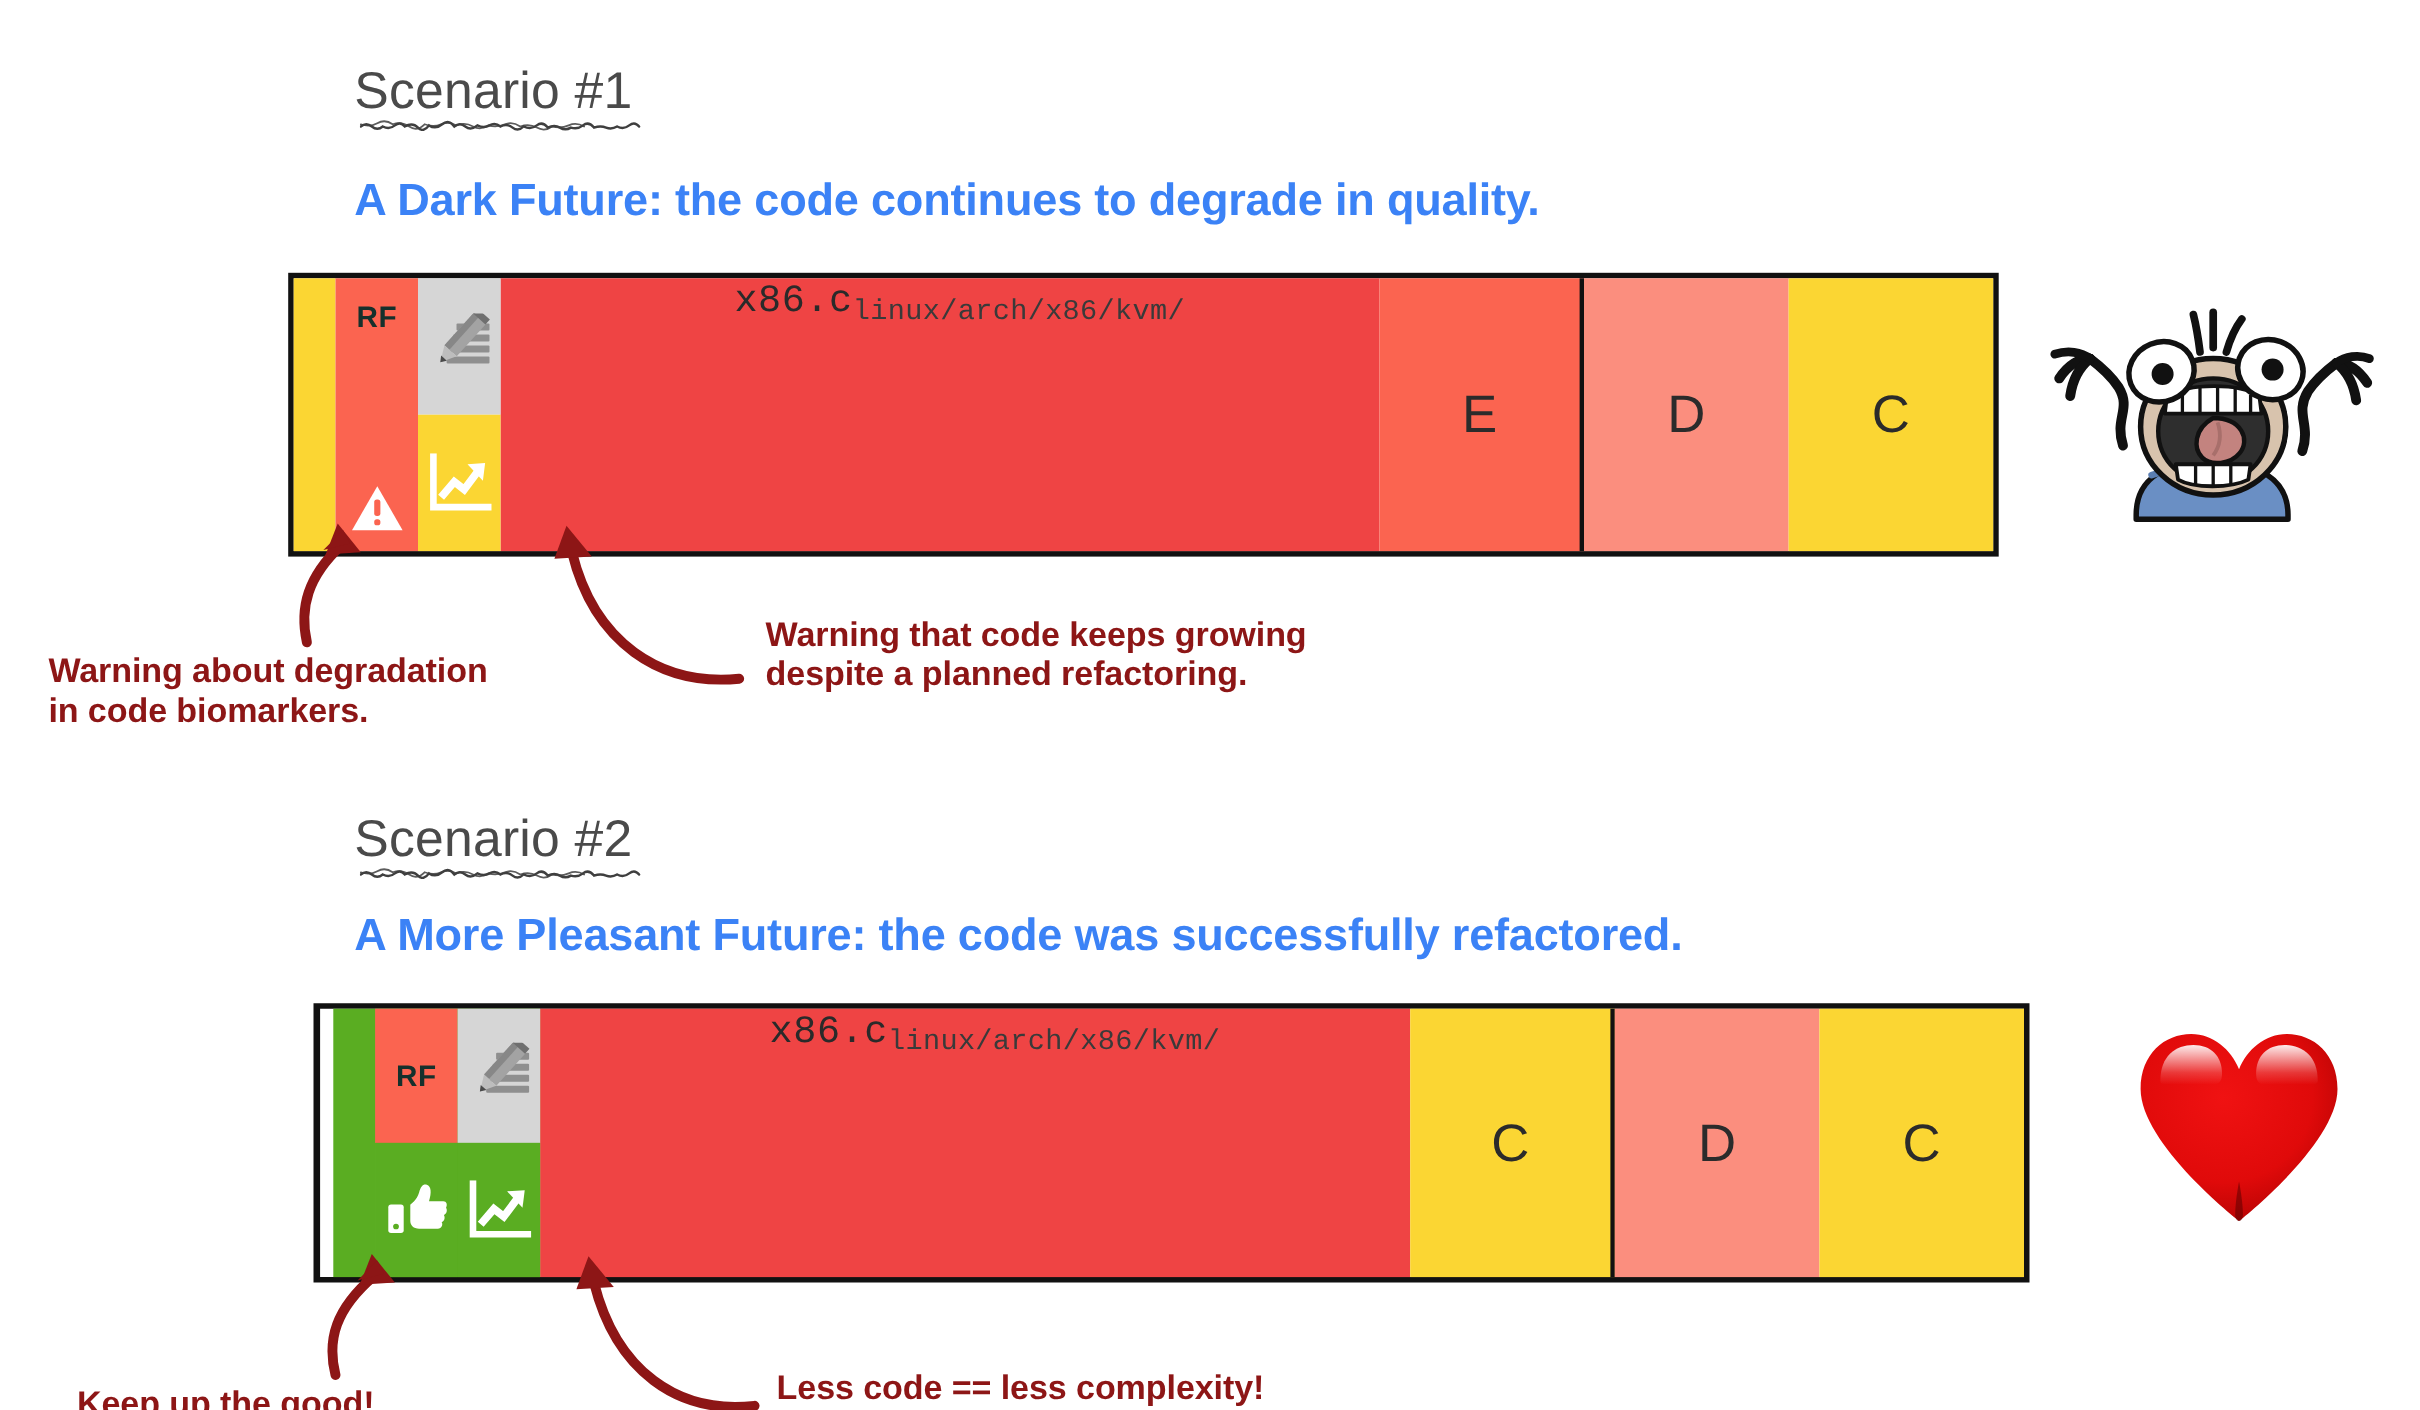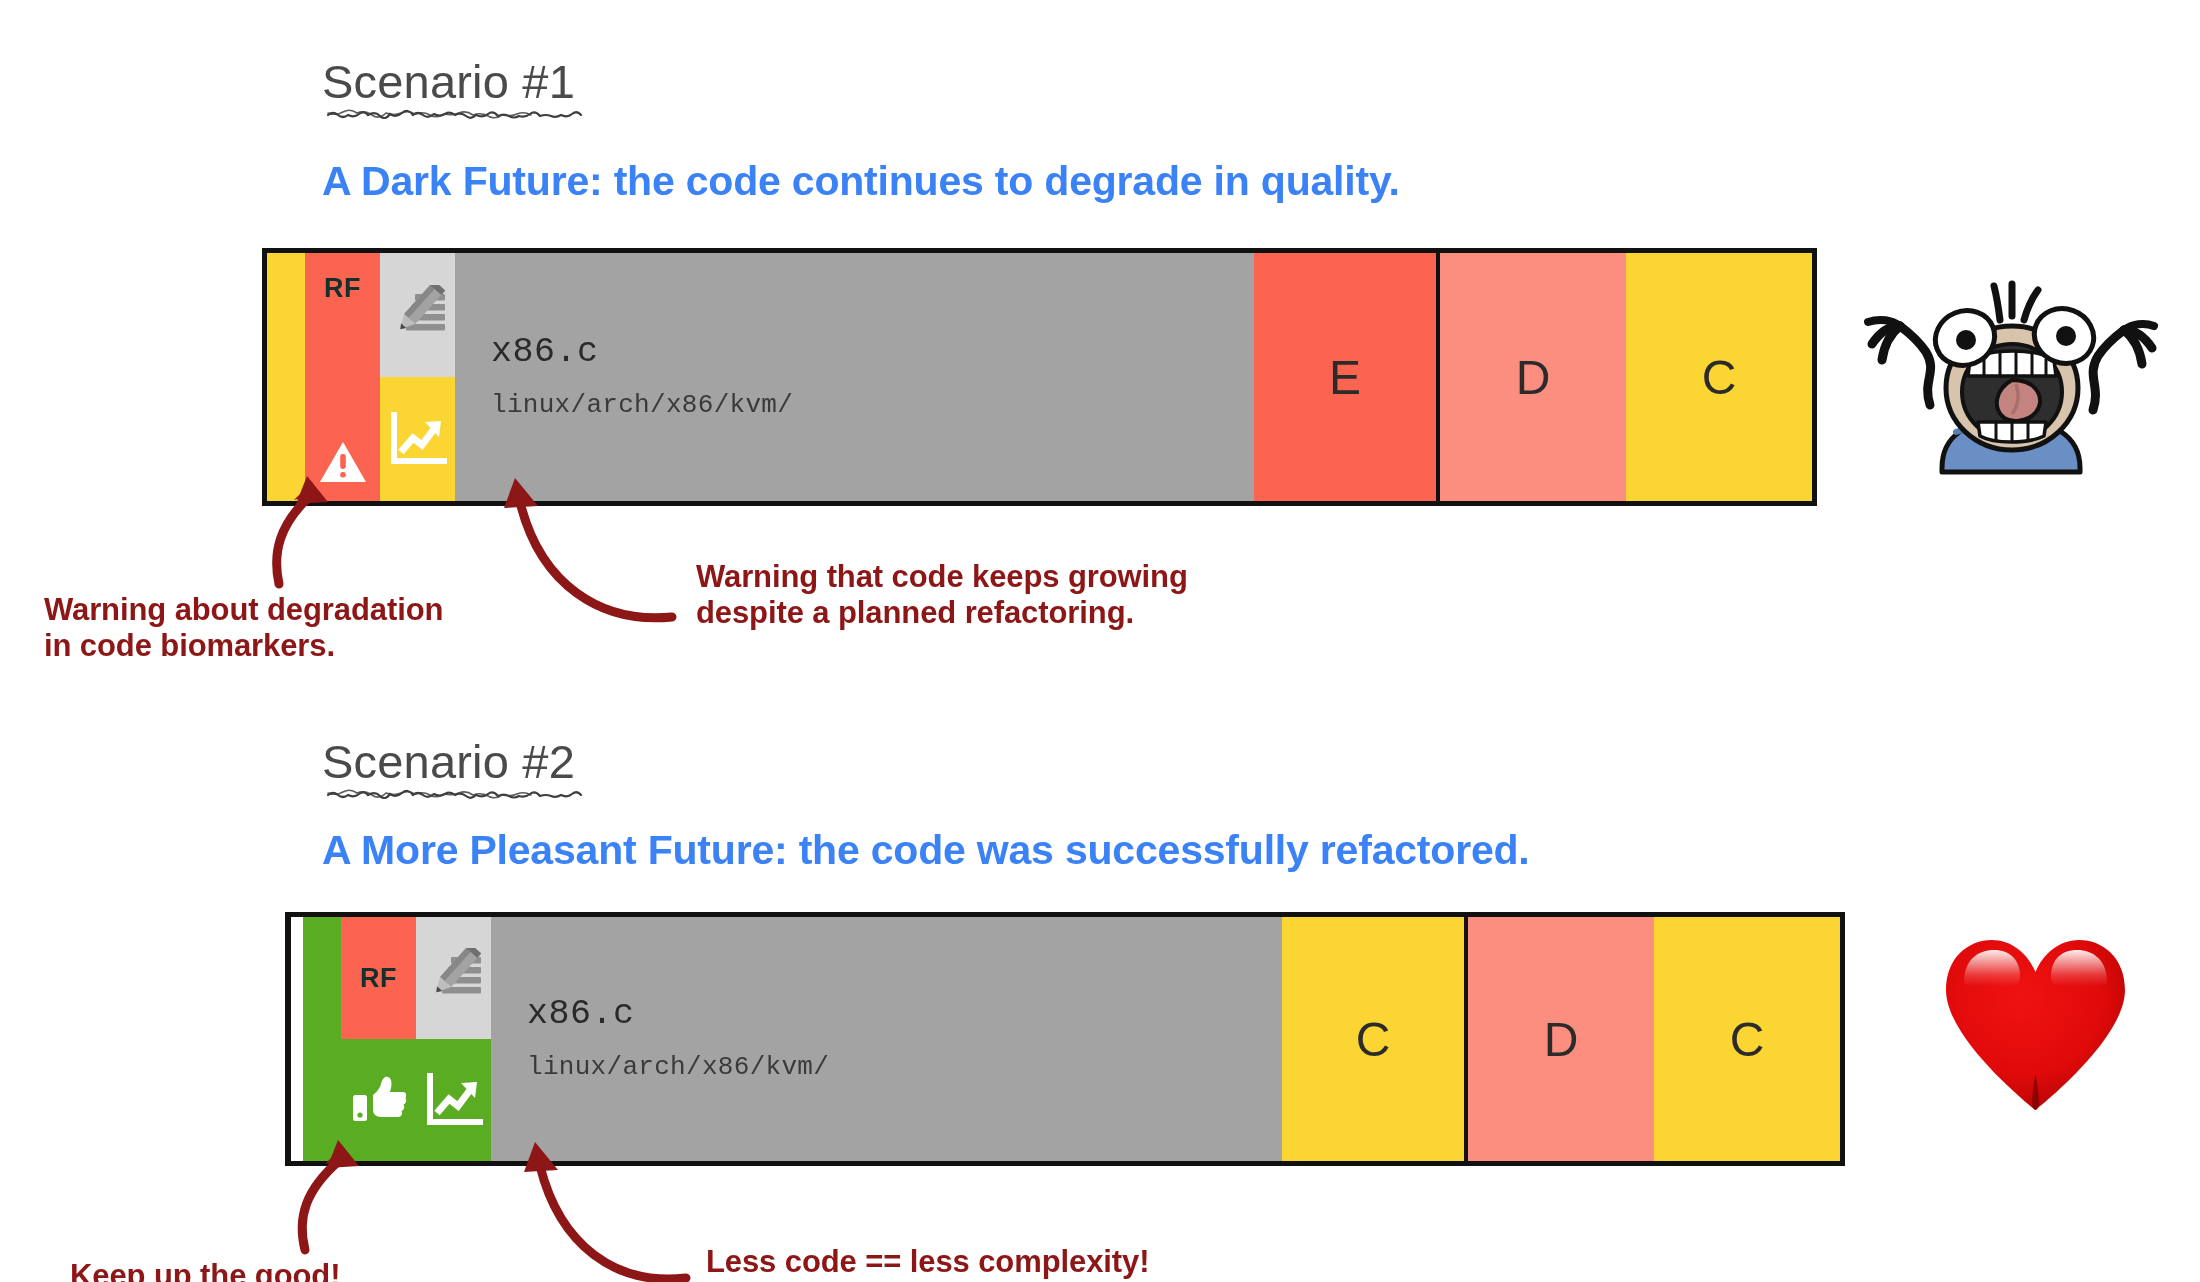--- a/index.html
+++ b/index.html
@@ -126,24 +126,23 @@
     grid-row: 2;
   }
   .cluster-grid.variant-2 .chart-cell {
     grid-column: 2;
     grid-row: 2;
   }
 
   .file-info {
     flex: 1 1 auto;
     display: flex;
-    flex-direction: column;
     justify-content: center;
     padding-left: 36px;
-    background: #a3a3a3;
+    background: #ef4444;
   }
   .file-name {
     font-family: "Liberation Mono", "DejaVu Sans Mono", monospace;
     font-size: 35px;
     color: #2a2a2a;
     line-height: 1.25;
     letter-spacing: 0.5px;
   }
   .file-path {
     font-family: "Liberation Mono", "DejaVu Sans Mono", monospace;

